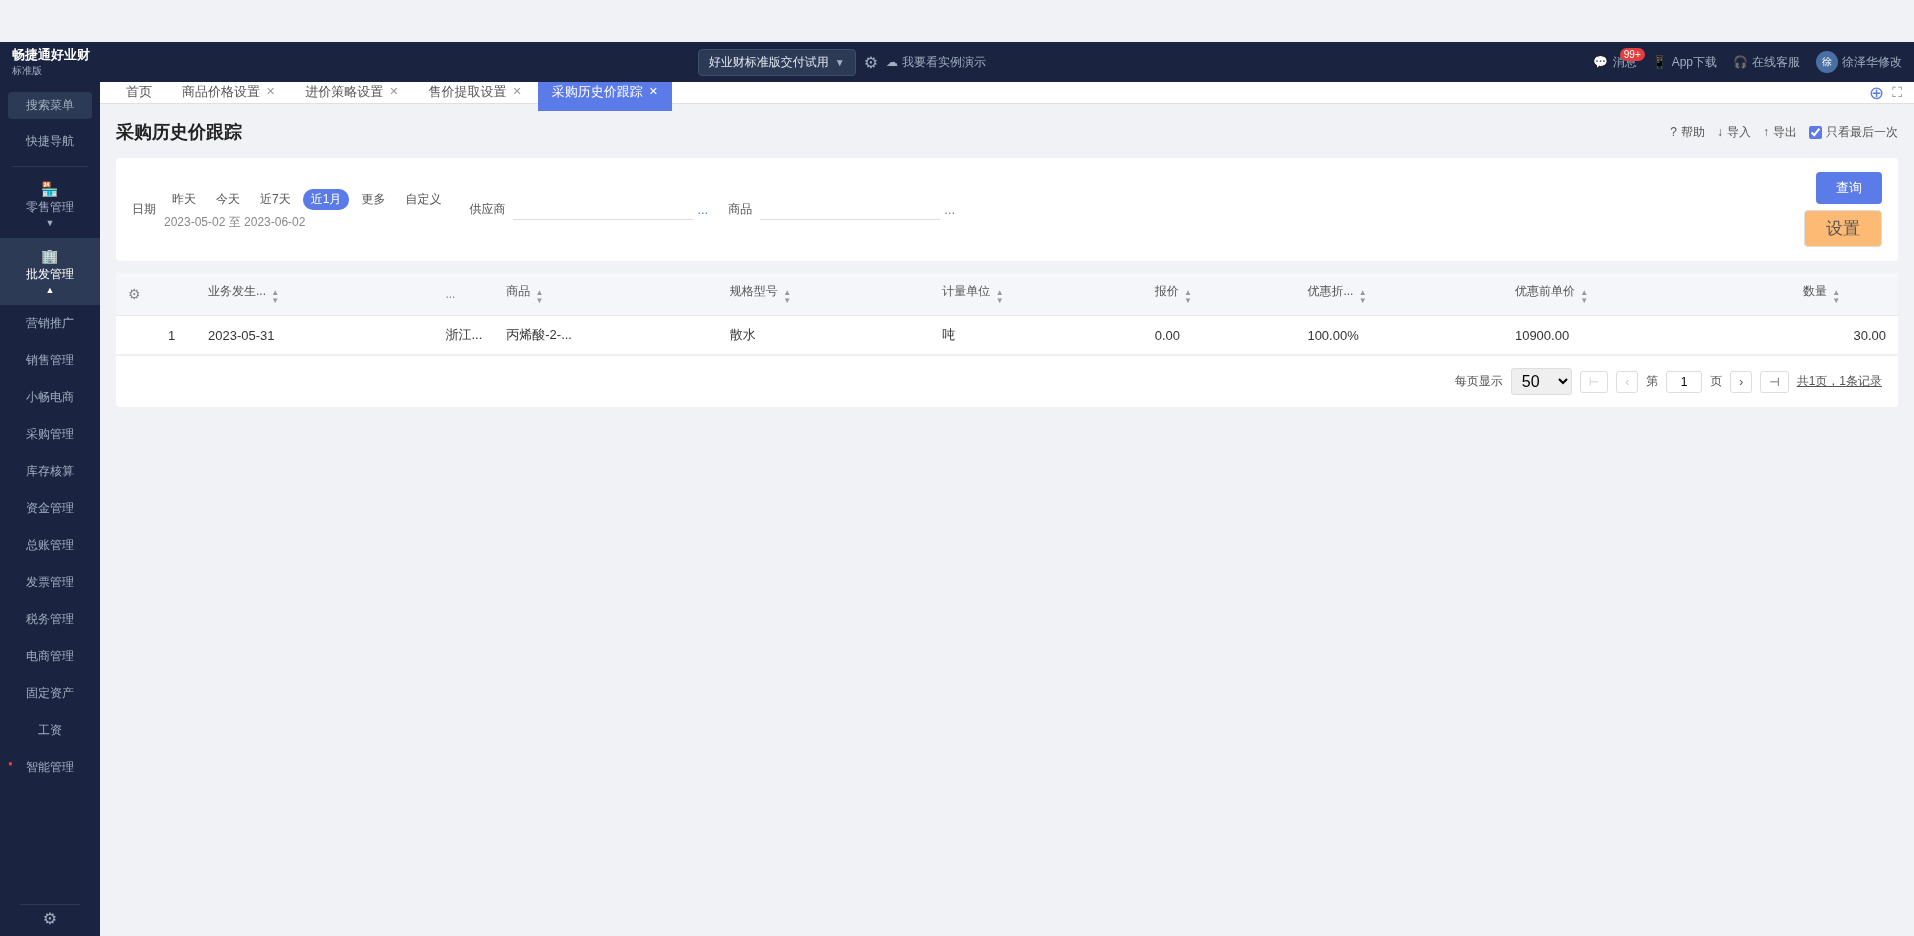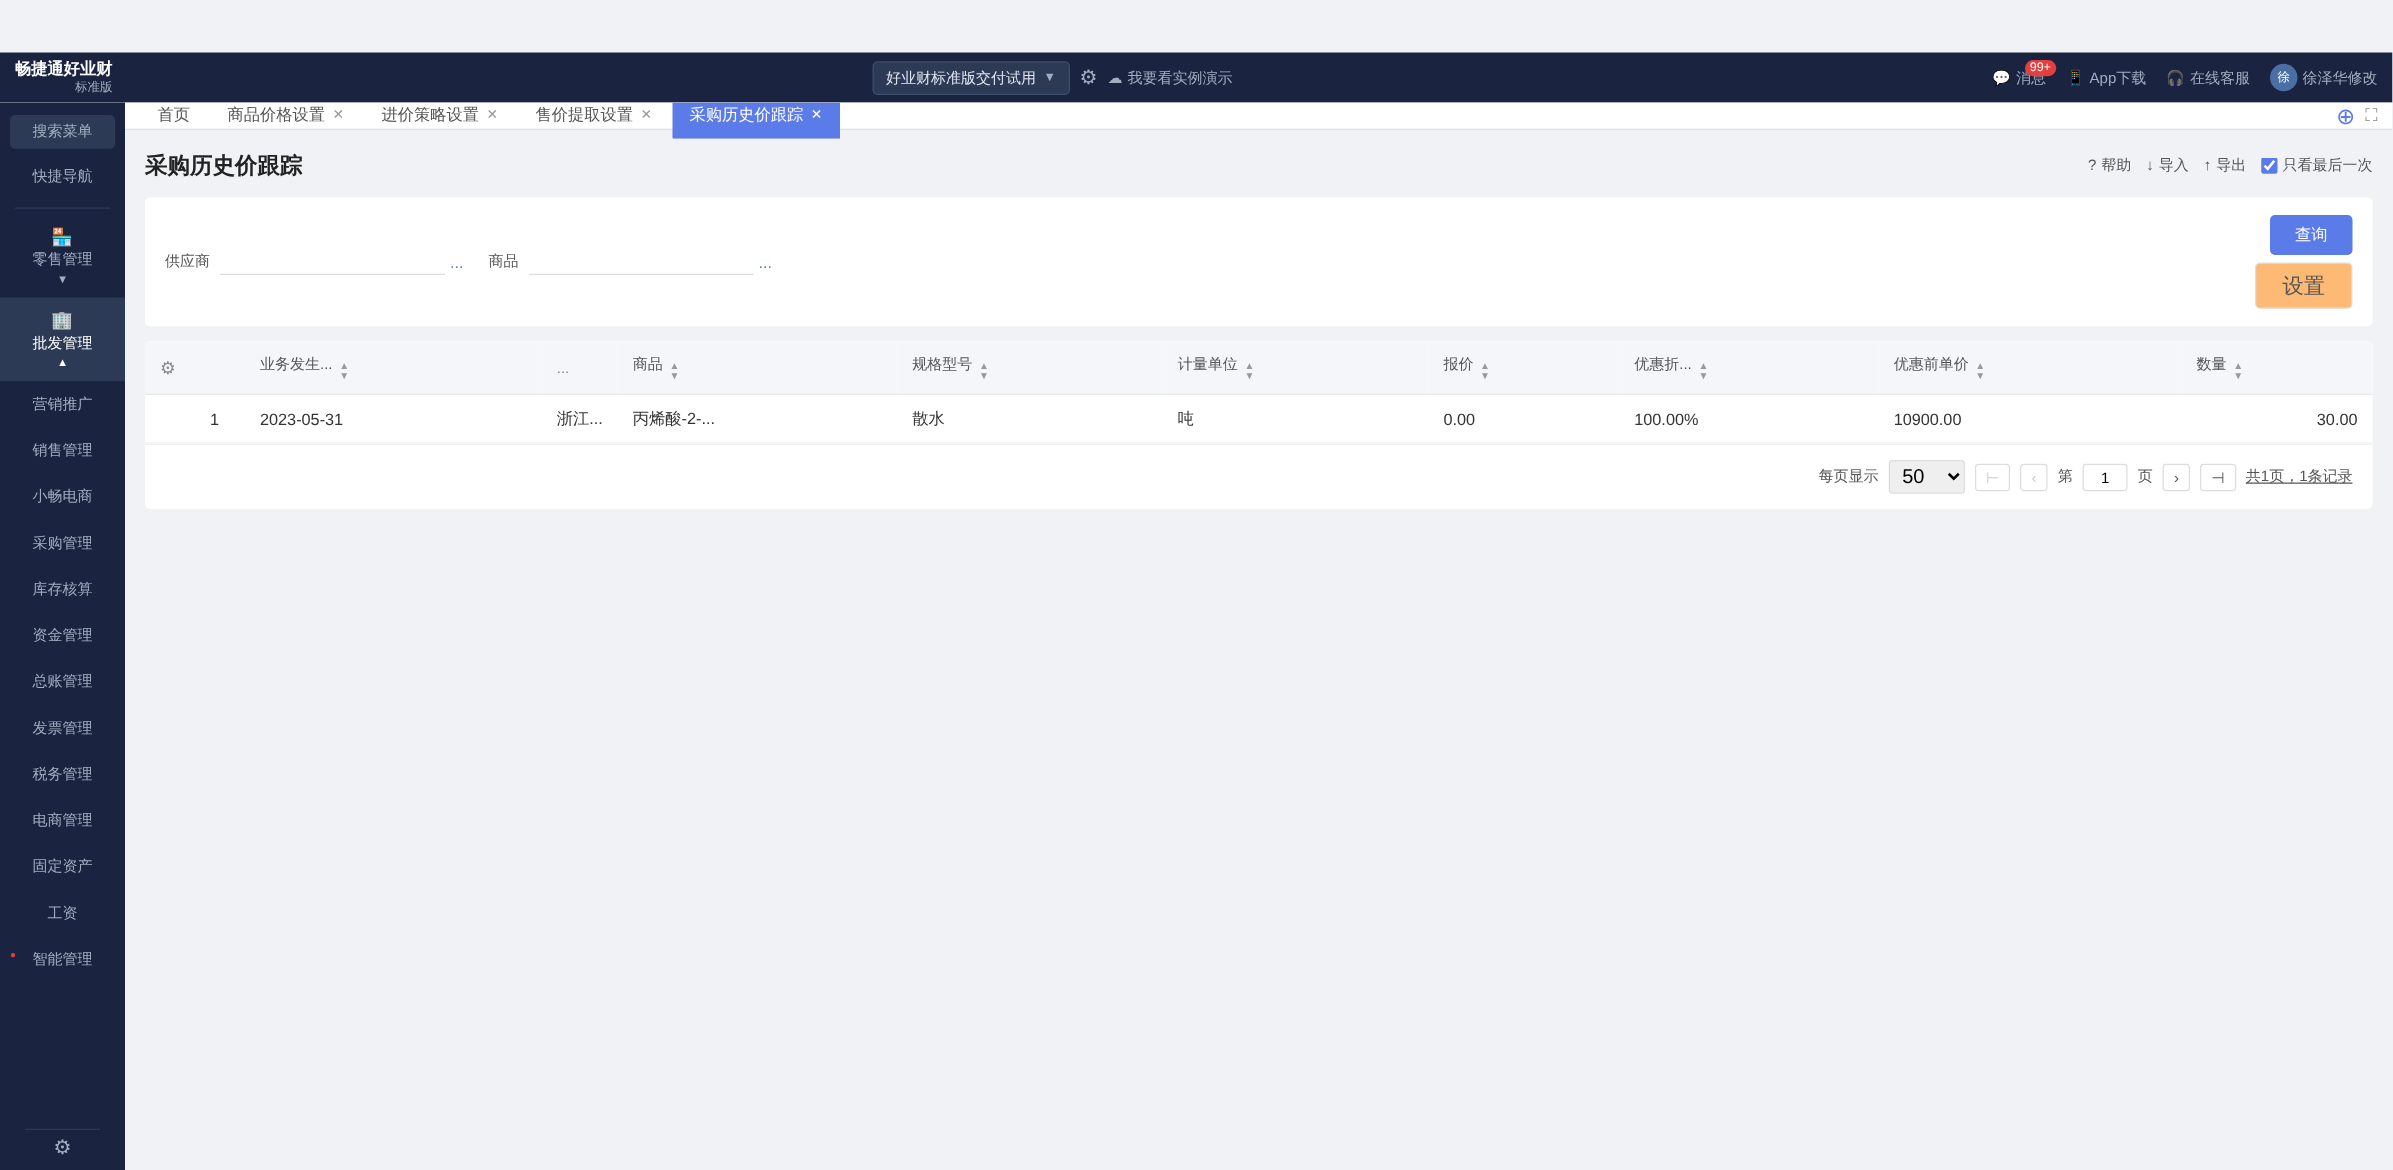--- a/index.html
+++ b/index.html
@@ -3,21 +3,21 @@
   <meta charset="utf-8">
   <style>
     * { box-sizing: border-box; margin: 0; padding: 0; }
     body { font-family: 'Microsoft YaHei', Arial, sans-serif; font-size: 13px; background: #f0f2f5; color: #333; display: flex; flex-direction: column; height: 100vh; overflow: hidden; }
 
     
     .topbar { background: #1a2340; height: 40px; display: flex; align-items: center; padding: 0 12px; justify-content: space-between; flex-shrink: 0; margin-top: 42px; }
     .topbar-left { display: flex; align-items: center; gap: 10px; }
     .topbar-logo { color: #fff; font-size: 12px; display: flex; flex-direction: column; line-height: 1.3; }
     .topbar-logo .logo-icon { font-weight: bold; font-size: 13px; }
-    .topbar-logo .logo-sub { font-size: 10px; color: #a0aec0; text-align: right; }
+    .topbar-logo .logo-sub { font-size: 10px; color: #a0aec0; }
     .topbar-center { display: flex; align-items: center; gap: 8px; }
     .topbar-selector { background: #2d3a55; border: 1px solid #3d4f6e; color: #e0e6f0; padding: 4px 10px; border-radius: 4px; display: flex; align-items: center; gap: 6px; cursor: pointer; font-size: 12px; }
     .topbar-selector .arrow { font-size: 10px; color: #a0aec0; }
     .topbar-settings-btn { background: none; border: none; color: #a0aec0; cursor: pointer; font-size: 16px; }
     .topbar-demo { color: #a0aec0; font-size: 12px; cursor: pointer; display: flex; align-items: center; gap: 4px; }
     .topbar-right { display: flex; align-items: center; gap: 16px; }
     .topbar-right-item { color: #a0aec0; font-size: 12px; display: flex; align-items: center; gap: 4px; cursor: pointer; position: relative; }
     .badge { background: #e53e3e; color: #fff; font-size: 10px; padding: 1px 4px; border-radius: 8px; position: absolute; top: -6px; right: -8px; }
     .topbar-user { color: #a0aec0; font-size: 12px; display: flex; align-items: center; gap: 4px; cursor: pointer; }
     .user-avatar { width: 22px; height: 22px; border-radius: 50%; background: #4a6fa5; display: flex; align-items: center; justify-content: center; color: #fff; font-size: 10px; }
@@ -253,20 +253,34 @@
           </span>
           <label class="checkbox-label">
             <input type="checkbox" checked="" style="">
             <span>只看最后一次</span>
           </label>
         </div>
       </div>
 
       <div class="filter-area">
         <div class="filter-row">
+          <div class="filter-group">
+            <span class="filter-label">日期</span>
+            <div style="display:flex; flex-direction:column;">
+              <div class="date-buttons">
+                <button class="date-btn">昨天</button>
+                <button class="date-btn">今天</button>
+                <button class="date-btn">近7天</button>
+                <button class="date-btn active">近1月</button>
+                <button class="date-btn">更多</button>
+                <button class="date-btn">自定义</button>
+              </div>
+              <span class="date-range">2023-05-02 至 2023-06-02</span>
+            </div>
+          </div>
 
           <div class="filter-group">
             <span class="filter-label">供应商</span>
             <div class="filter-input-group">
               <input type="text" class="filter-input" style="">
               <span class="filter-more">...</span>
             </div>
           </div>
 
           <div class="filter-group">
@@ -337,21 +351,21 @@
                     <span>▼</span>
                   </span>
               </th>
               <th>
                 <span>优惠前单价</span>
                 <span class="sort-icons">
                     <span>▲</span>
                     <span>▼</span>
                   </span>
               </th>
-              <th style="text-align:left;">
+              <th style="text-align:center;">
                 <span>数量</span>
                 <span class="sort-icons">
                     <span>▲</span>
                     <span>▼</span>
                   </span>
               </th>
             </tr>
           </thead>
           <tbody>
             <tr>

